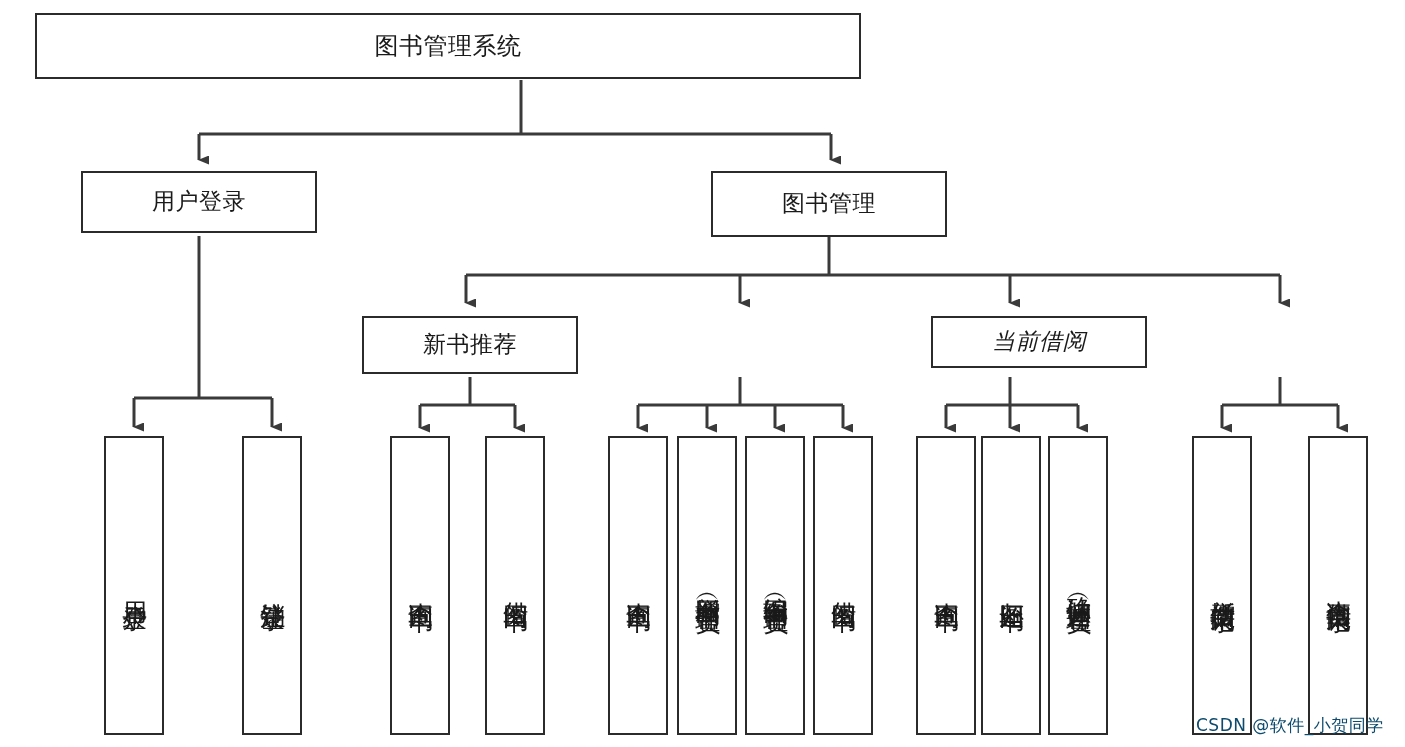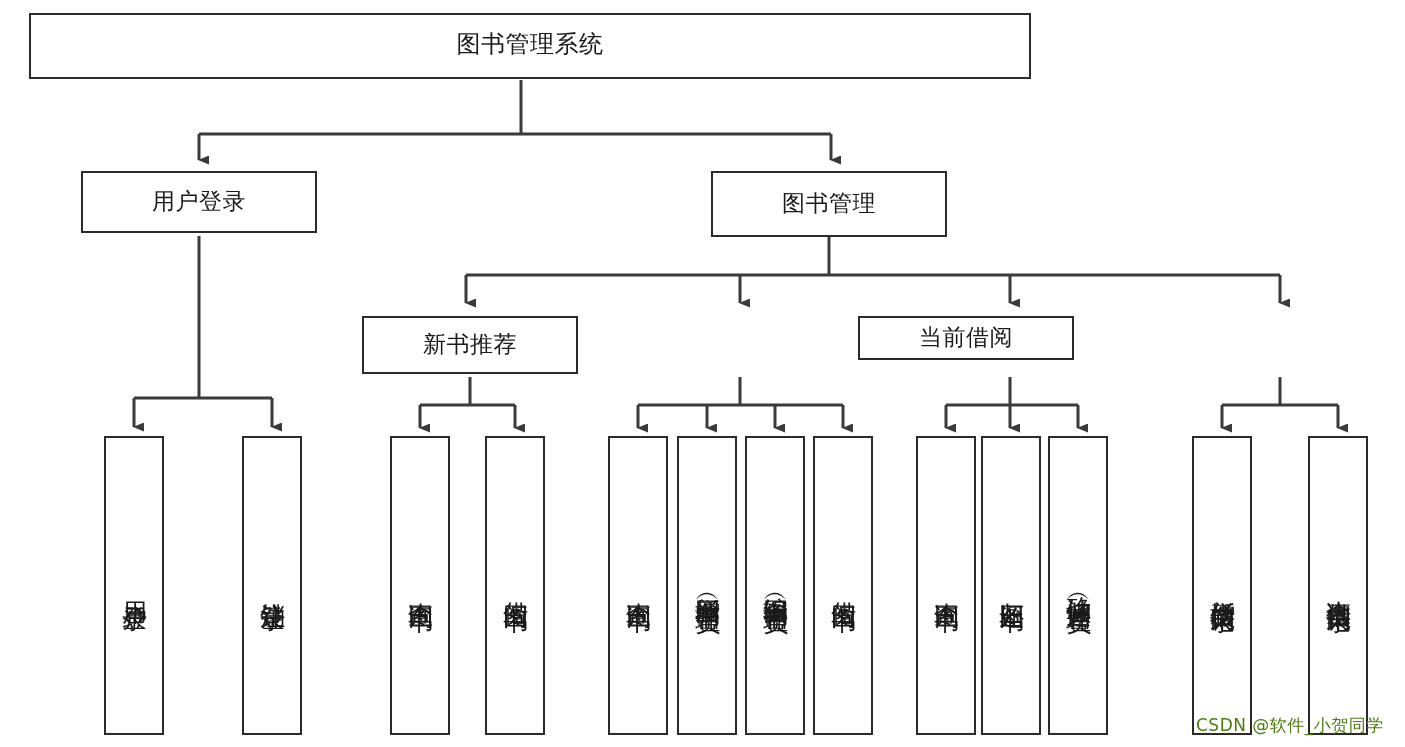--- a/index.html
+++ b/index.html
@@ -56,21 +56,21 @@
     font-size: 25px;
     line-height: 1.05;
     letter-spacing: 2px;
     max-height: 290px;
   }
   .watermark {
     position: absolute;
     left: 1196px;
     top: 714px;
     font-size: 17px;
-    color: #4d7c0f;
+    color: #0c4a6e;
     white-space: nowrap;
     letter-spacing: 0.5px;
   }
 </style>
 </head>
 <body>
 
 <div id="diagram-root">
 
   <svg id="edges-layer" width="1405" height="747" viewBox="0 0 1405 747" xmlns="http://www.w3.org/2000/svg">
@@ -116,35 +116,35 @@
       <path d="M1010,405 L1010,428" marker-end="url(#arrowhead)"></path>
       <path d="M1078,405 L1078,428" marker-end="url(#arrowhead)"></path>
 
       <path d="M1280,377 L1280,405"></path>
       <path d="M1222,405 L1338,405"></path>
       <path d="M1222,405 L1222,428" marker-end="url(#arrowhead)"></path>
       <path d="M1338,405 L1338,428" marker-end="url(#arrowhead)"></path>
     </g>
   </svg>
 
-  <div class="node horiz root" style="left:29px; top:13px; width:1002px; height:66px;font-family:Liberation Mono, monospace;">
+  <div class="node horiz root" style="left:35px; top:13px; width:826px; height:66px;">
     <span class="node-label">图书管理系统</span>
   </div>
 
   <div class="node horiz" style="left:81px; top:171px; width:236px; height:62px;">
     <span class="node-label">用户登录</span>
   </div>
   <div class="node horiz" style="left:711px; top:171px; width:236px; height:66px;">
     <span class="node-label">图书管理</span>
   </div>
 
   <div class="node horiz" style="left:362px; top:316px; width:216px; height:58px;align-items:center;">
     <span class="node-label">新书推荐</span>
   </div>
-  <div class="node horiz" style="left:858px; top:316px; width:216px; height:44px;">
+  <div class="node horiz" style="left:931px; top:316px; width:216px; height:52px;font-style:italic;">
     <span class="node-label">当前借阅</span>
   </div>
 
   <div class="node vert" style="left:104px; top:436px; width:60px; height:299px;">
     <span class="node-label">用户登录</span>
   </div>
   <div class="node vert" style="left:242px; top:436px; width:60px; height:299px;">
     <span class="node-label">注销登录</span>
   </div>
 

